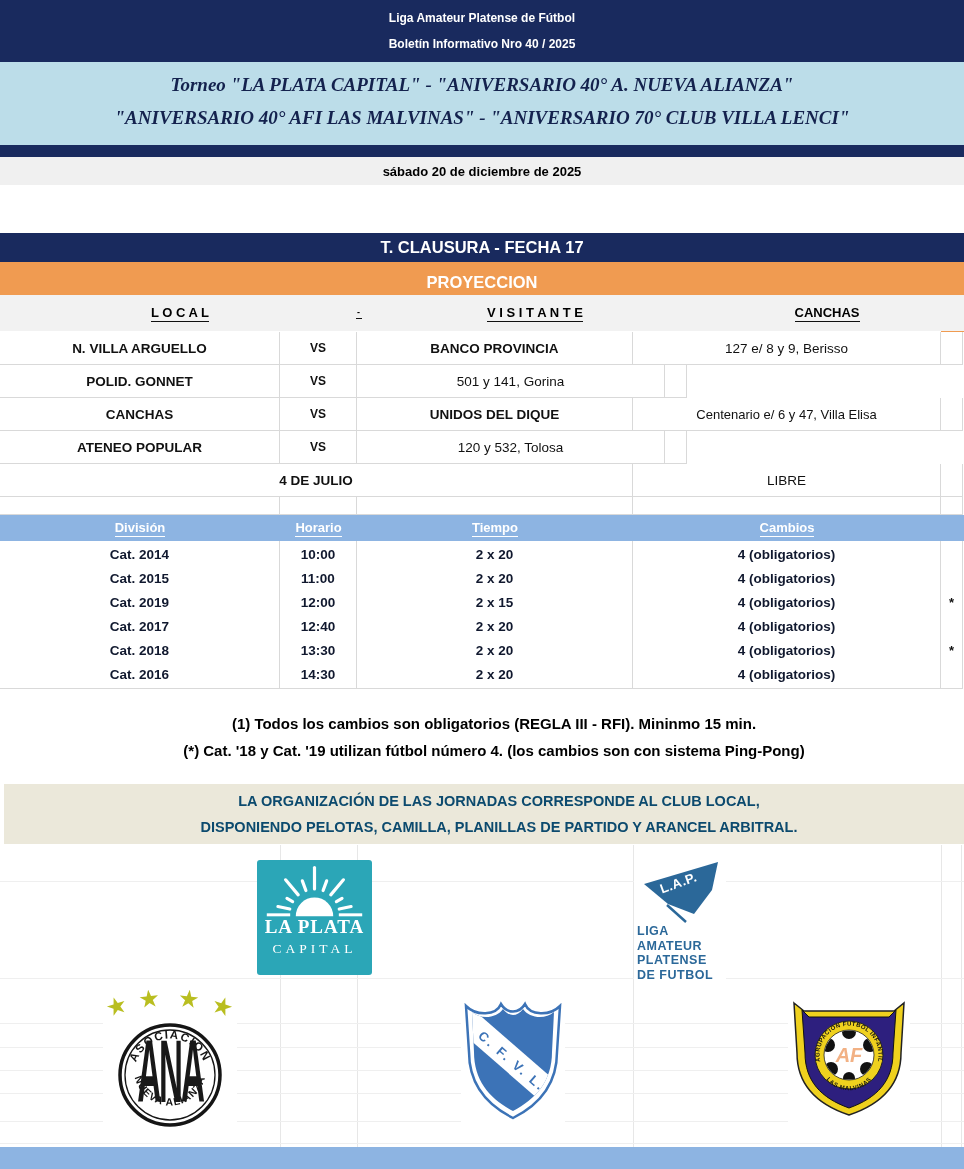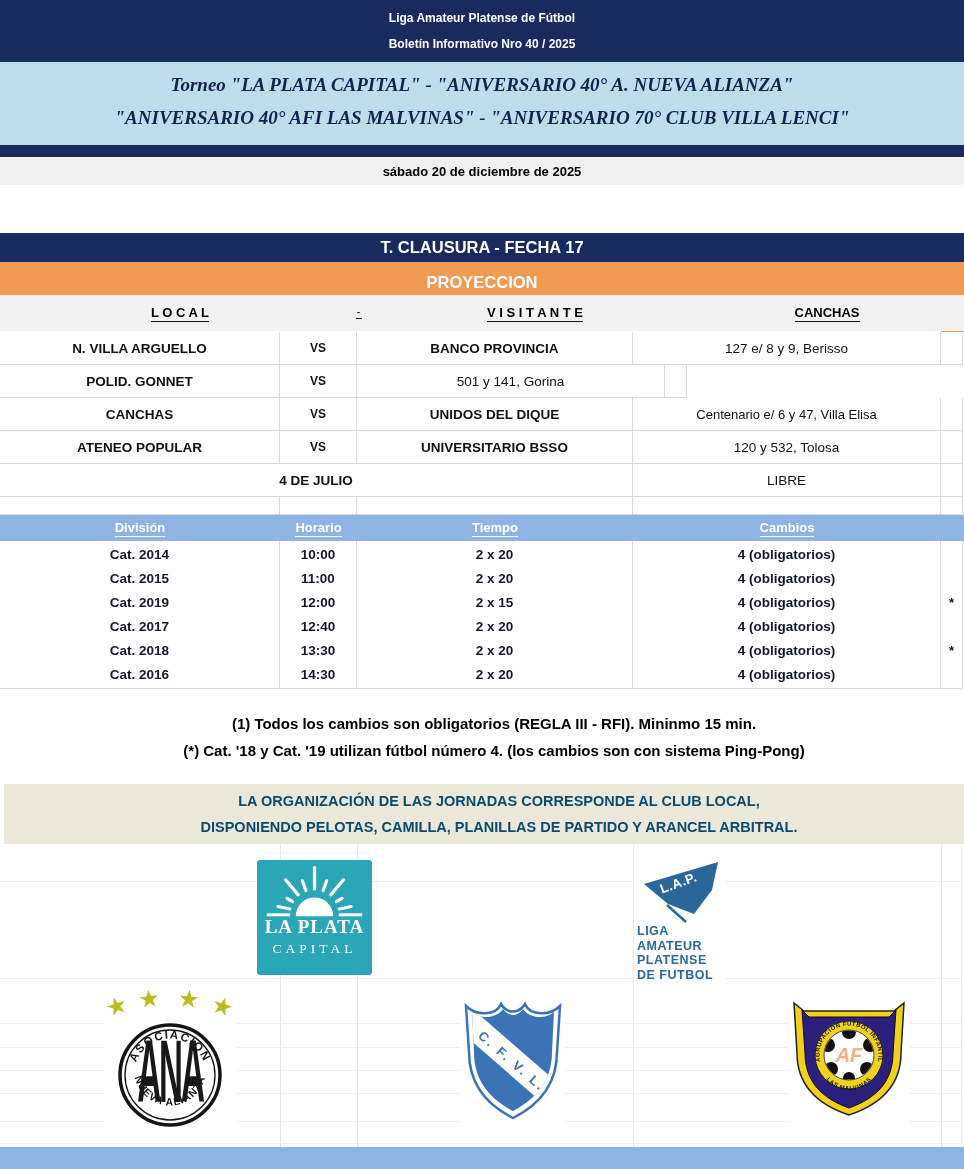--- a/index.html
+++ b/index.html
@@ -146,23 +146,20 @@
       </div>
     <div class="cell w-mark"></div>
   </div>
   <div class="grid-row mrow" style="top:431px">
     <div class="cell w-local b">
         <span>ATENEO POPULAR</span>
       </div>
     <div class="cell w-vs b vs">
         <span>VS</span>
       </div>
-    <div class="cell w-visit b">
-        <span>UNIVERSITARIO BSSO</span>
-      </div>
     <div class="cell w-cancha">
         <span>120 y 532, Tolosa</span>
       </div>
     <div class="cell w-mark"></div>
   </div>
 
   <div class="grid-row mrow" style="top:464px">
     <div class="cell w-merged b">
         <span>4 DE JULIO</span>
       </div>

